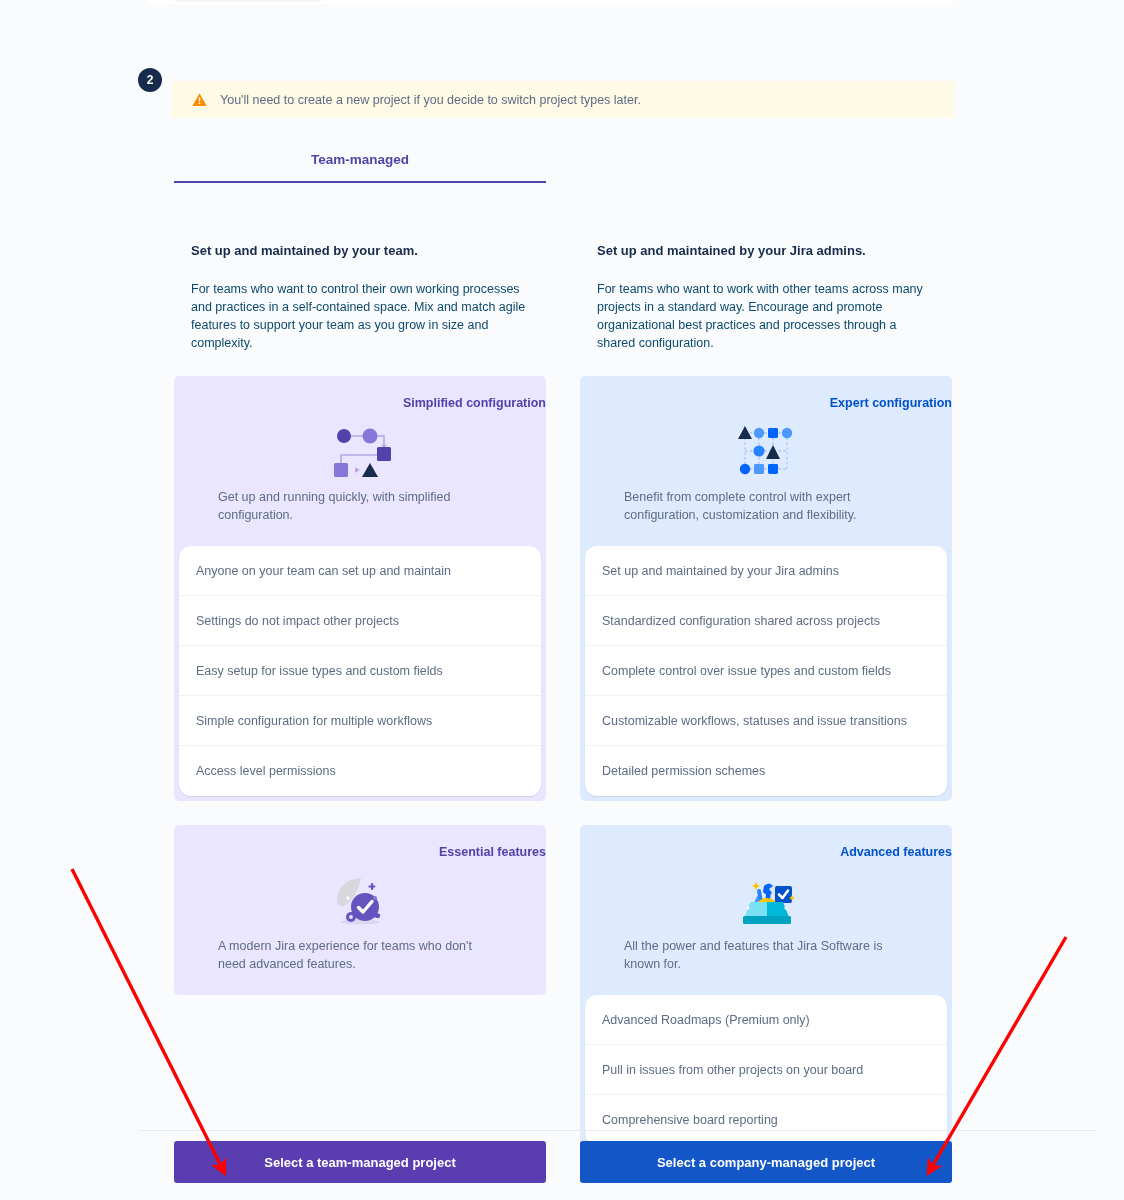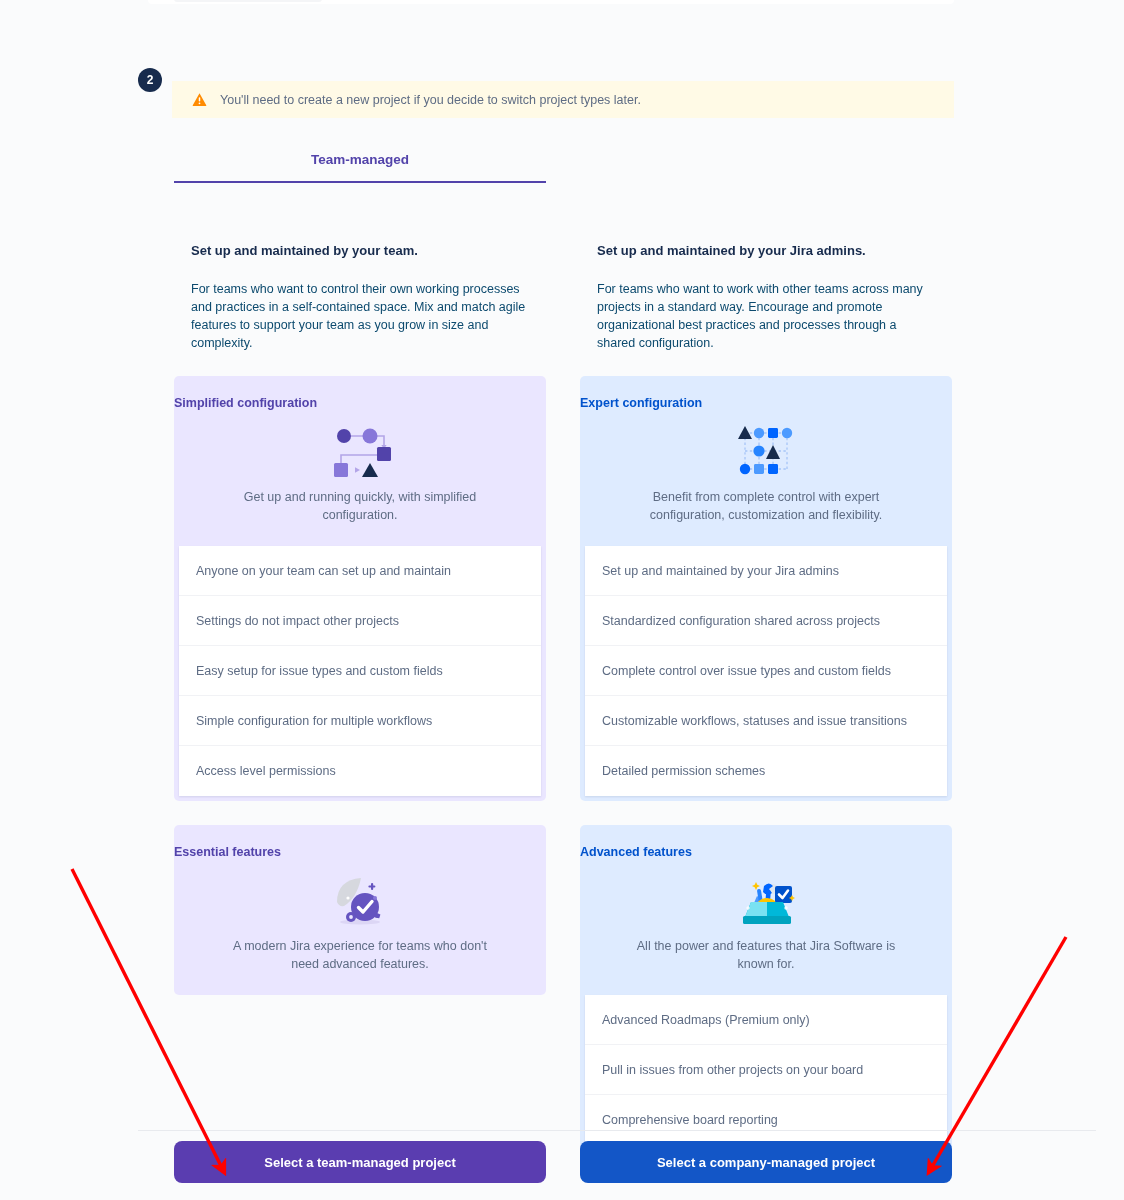--- a/index.html
+++ b/index.html
@@ -153,46 +153,45 @@
   
   .block {
     margin-top: 24px;
     border-radius: 5px;
     overflow: hidden;
   }
   .block.purple { background: #eae6ff; }
   .block.blue   { background: #deebff; }
 
   .block-title {
-    text-align: left;
+    text-align: right;
     font-size: 12.5px;
     font-weight: bold;
     padding-top: 20px;
   }
   .block.purple .block-title { color: #5243aa; }
   .block.blue   .block-title { color: #0052cc; }
 
   .block-art {
     height: 74px;
     display: flex;
     align-items: center;
     justify-content: center;
     margin-top: 4px;
   }
   .block-sub {
-    text-align: center;
     font-size: 12.5px;
     line-height: 18px;
     color: #5e6c84;
     padding: 0 44px 22px 44px;
   }
 
   .rows {
     background: #ffffff;
-    border-radius: 0;
+    border-radius: 12px;
     margin: 0 5px 5px 5px;
     box-shadow: 0 1px 2px rgba(9,30,66,0.10);
   }
   .row {
     font-size: 12.5px;
     color: #5e6c84;
     height: 50px;
     display: flex;
     align-items: center;
     padding-left: 17px;
@@ -215,21 +214,21 @@
     left: 174px;
     top: 1141px;
     width: 778px;
     display: flex;
     gap: 34px;
   }
   .cta {
     width: 372px;
     height: 42px;
     border: none;
-    border-radius: 8px;
+    border-radius: 3px;
     color: #ffffff;
     font-size: 13px;
     font-weight: bold;
     font-family: "Liberation Sans", sans-serif;
     cursor: pointer;
   }
   .cta.purple { background: #5a3db0; }
   .cta.blue   { background: #1356c7; }
 
   

